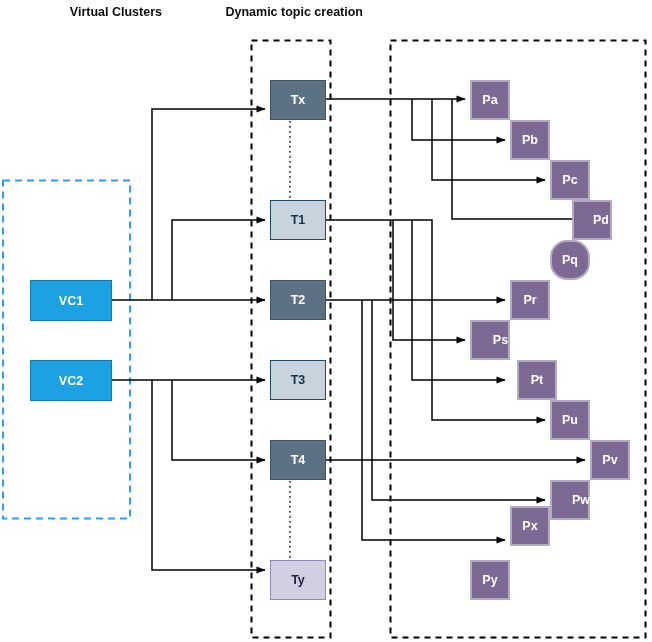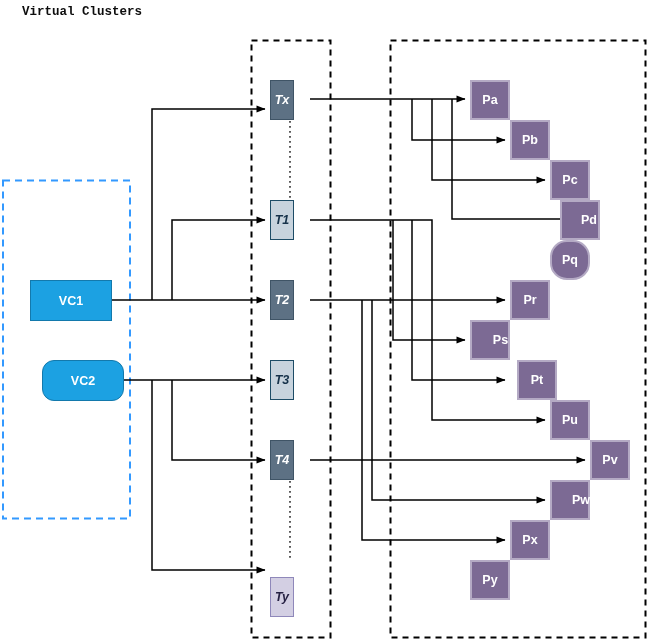--- a/index.html
+++ b/index.html
@@ -1,34 +1,34 @@
 <!DOCTYPE html>
 <html style="--wire: #000000; --cluster-outline: #3399FF; --vc-fill: #1CA1E2; --vc-border: #1379AC; --topic-dark-fill: #5D7184; --topic-dark-border: #3F5466; --topic-light-fill: #C7D3DD; --topic-light-border: #1D4C66; --topic-lavender-fill: #D3CFE3; --topic-lavender-border: #8F88BA; --partition-fill: #7C6A94; --partition-border: #B4AAC4;"><head>
 <meta charset="utf-8">
 <style>
   html,body{margin:0;padding:0;background:#fff;}
   #canvas{
     position:relative;width:652px;height:642px;background:#fff;overflow:hidden;
     font-family:"Liberation Sans",sans-serif;
   }
   .hdr{
-    position:absolute;top:4px;height:16px;line-height:16px;text-align:center;
-    font-size:12.5px;font-weight:bold;color:#0d0d0d;white-space:nowrap;font-family:Liberation Mono, monospace;
+    position:absolute;top:4px;height:16px;line-height:16px;text-align:right;
+    font-size:12.5px;font-weight:bold;color:#0d0d0d;white-space:nowrap;
   }
   svg#wires{position:absolute;left:0;top:0;}
   .wire{fill:none;stroke:var(--wire,#000);stroke-width:1.5;}
   .dotlink{fill:none;stroke:var(--wire,#000);stroke-width:1.3;stroke-dasharray:1.8 3.2;}
   .group-dash{fill:none;stroke:#000;stroke-width:2;stroke-dasharray:6 5;}
   .group-dash.blue{stroke:var(--cluster-outline,#3399FF);stroke-dasharray:7 5;}
   .node{
     position:absolute;display:flex;align-items:center;justify-content:center;
     box-sizing:border-box;font-size:12.5px;font-weight:bold;text-align:center;
   }
   .vc{width:82px;height:41px;background:var(--vc-fill);border:1px solid var(--vc-border);color:#fff;}
-  .topic{width:24px;height:40px;left:270px;font-style:italic;}
+  .topic{width:56px;height:40px;left:270px;}
   .t-dark{background:var(--topic-dark-fill);border:1.5px solid var(--topic-dark-border);color:#fff;}
   .t-light{background:var(--topic-light-fill);border:1.5px solid var(--topic-light-border);color:#16324a;}
   .t-lav{background:var(--topic-lavender-fill);border:1.5px solid var(--topic-lavender-border);color:#262143;}
   .part{width:40px;height:40px;background:var(--partition-fill);border:2px solid var(--partition-border);color:#fff;}
 </style>
 </head>
 <body>
 
 <div id="canvas">
 
@@ -64,57 +64,58 @@
     <path class="wire" marker-end="url(#arrow)" d="M412 220 V380 H505"></path>
 
     <path class="wire" marker-end="url(#arrow)" d="M310 300 H505"></path>
     <path class="wire" marker-end="url(#arrow)" d="M372 300 V500 H545"></path>
     <path class="wire" marker-end="url(#arrow)" d="M362 300 V540 H505"></path>
 
     <path class="wire" marker-end="url(#arrow)" d="M310 460 H585"></path>
   </svg>
 
   <div class="hdr" style="left:2px;width:160px;">Virtual Clusters</div>
+  <div class="hdr" style="left:203px;width:160px;">Dynamic topic creation</div>
 
   <div class="node vc" style="left:30px;top:280px;">
     <span>VC1</span>
   </div>
-  <div class="node vc" style="left:42px;top:360px;border-radius:12px;">
+  <div class="node vc" style="left:30px;top:360px;">
     <span>VC2</span>
   </div>
 
   <div class="node topic t-dark" style="top:80px;">
     <span>Tx</span>
   </div>
   <div class="node topic t-light" style="top:200px;">
     <span>T1</span>
   </div>
   <div class="node topic t-dark" style="top:280px;">
     <span>T2</span>
   </div>
   <div class="node topic t-light" style="top:360px;">
     <span>T3</span>
   </div>
   <div class="node topic t-dark" style="top:440px;">
     <span>T4</span>
   </div>
-  <div class="node topic t-lav" style="top:577px;">
+  <div class="node topic t-lav" style="top:560px;">
     <span>Ty</span>
   </div>
 
   <div class="node part" style="left:470px;top:80px;">
     <span>Pa</span>
   </div>
   <div class="node part" style="left:510px;top:120px;">
     <span>Pb</span>
   </div>
   <div class="node part" style="left:550px;top:160px;">
     <span>Pc</span>
   </div>
-  <div class="node part" style="left:560px;top:200px;padding-left:18px;">
+  <div class="node part" style="left:572px;top:200px;padding-left:18px;">
     <span>Pd</span>
   </div>
   <div class="node part" style="left:550px;top:240px;border-radius:17px;">
     <span>Pq</span>
   </div>
   <div class="node part" style="left:510px;top:280px;">
     <span>Pr</span>
   </div>
   <div class="node part" style="left:470px;top:320px;padding-left:21px;">
     <span>Ps</span>
@@ -124,20 +125,20 @@
   </div>
   <div class="node part" style="left:550px;top:400px;">
     <span>Pu</span>
   </div>
   <div class="node part" style="left:590px;top:440px;">
     <span>Pv</span>
   </div>
   <div class="node part" style="left:550px;top:480px;padding-left:22px;">
     <span>Pw</span>
   </div>
-  <div class="node part" style="left:510px;top:520px;">
+  <div class="node part" style="left:510px;top:506px;">
     <span>Px</span>
   </div>
   <div class="node part" style="left:470px;top:560px;">
     <span>Py</span>
   </div>
 
 </div>
 
 </body></html>

